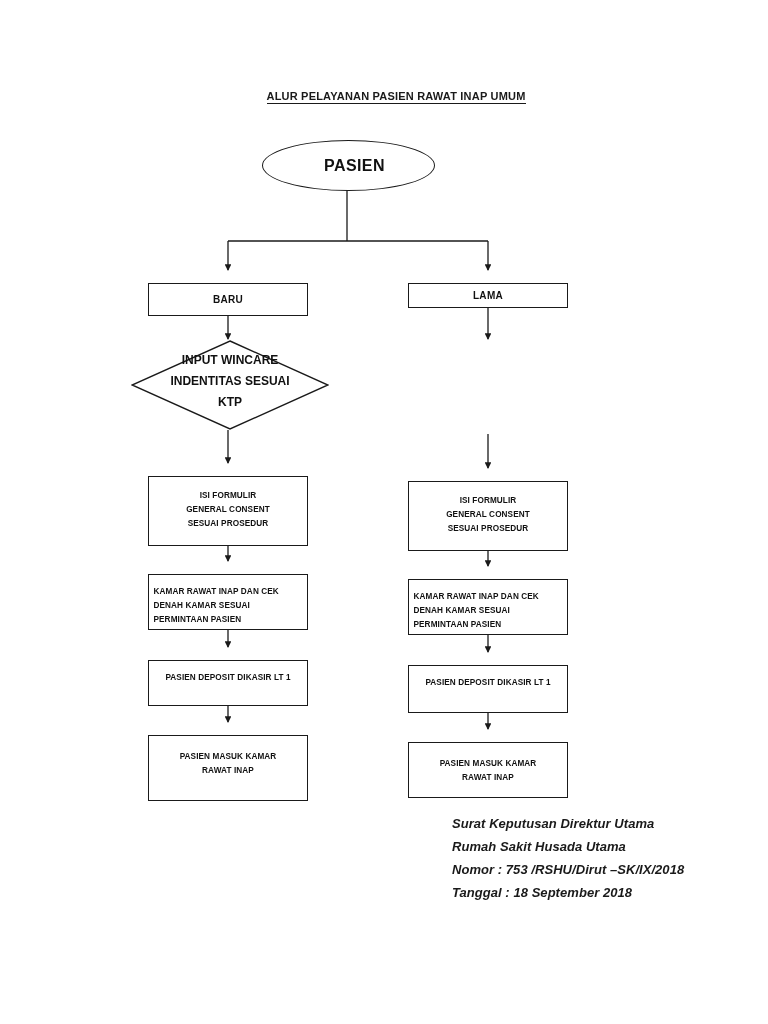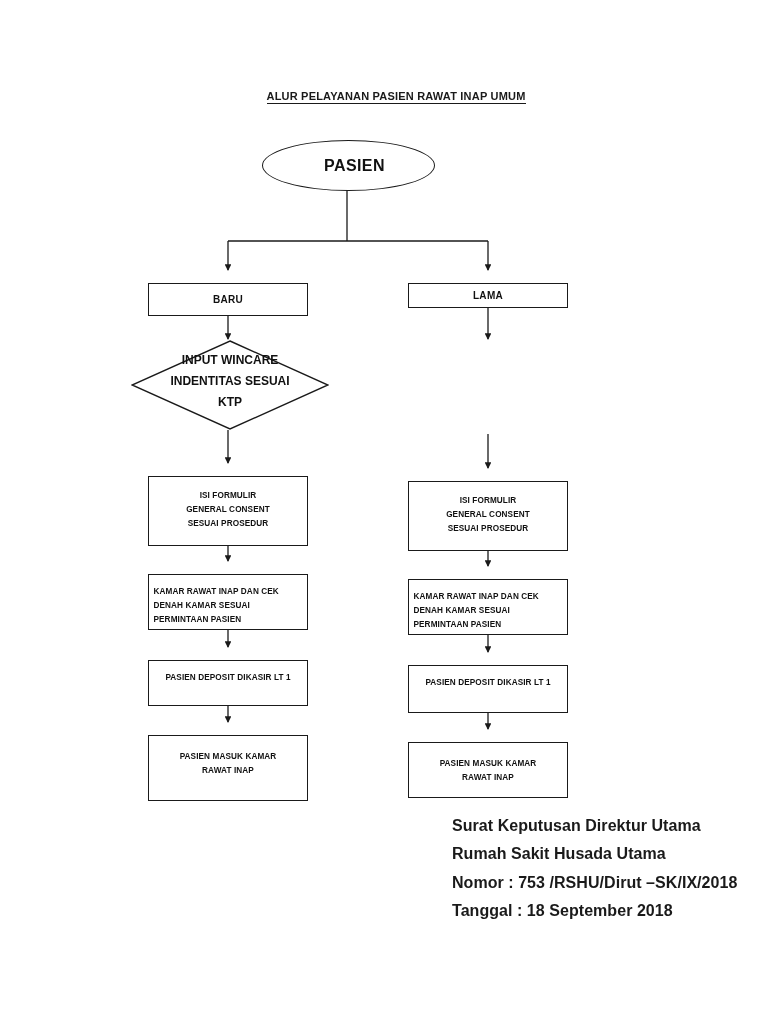--- a/index.html
+++ b/index.html
@@ -132,25 +132,26 @@
   
   .pad-12 { padding-top: 12px; }
   .pad-10 { padding-top: 10px; }
   .pad-14 { padding-top: 14px; }
 
   
   .footer {
     position: absolute;
     left: 452px;
     top: 812px;
-    font-size: 16px;
+    font-size: 13px;
     font-weight: bold;
     line-height: 1.78;
     color: #1a1a1a;
     letter-spacing: 0.05px;
+    font-style: italic;
   }
   .footer > div { white-space: nowrap; }
 </style>
 </head>
 <body>
 
 <div class="page">
 
   <div class="title">
     <span>ALUR PELAYANAN PASIEN RAWAT INAP UMUM</span>

